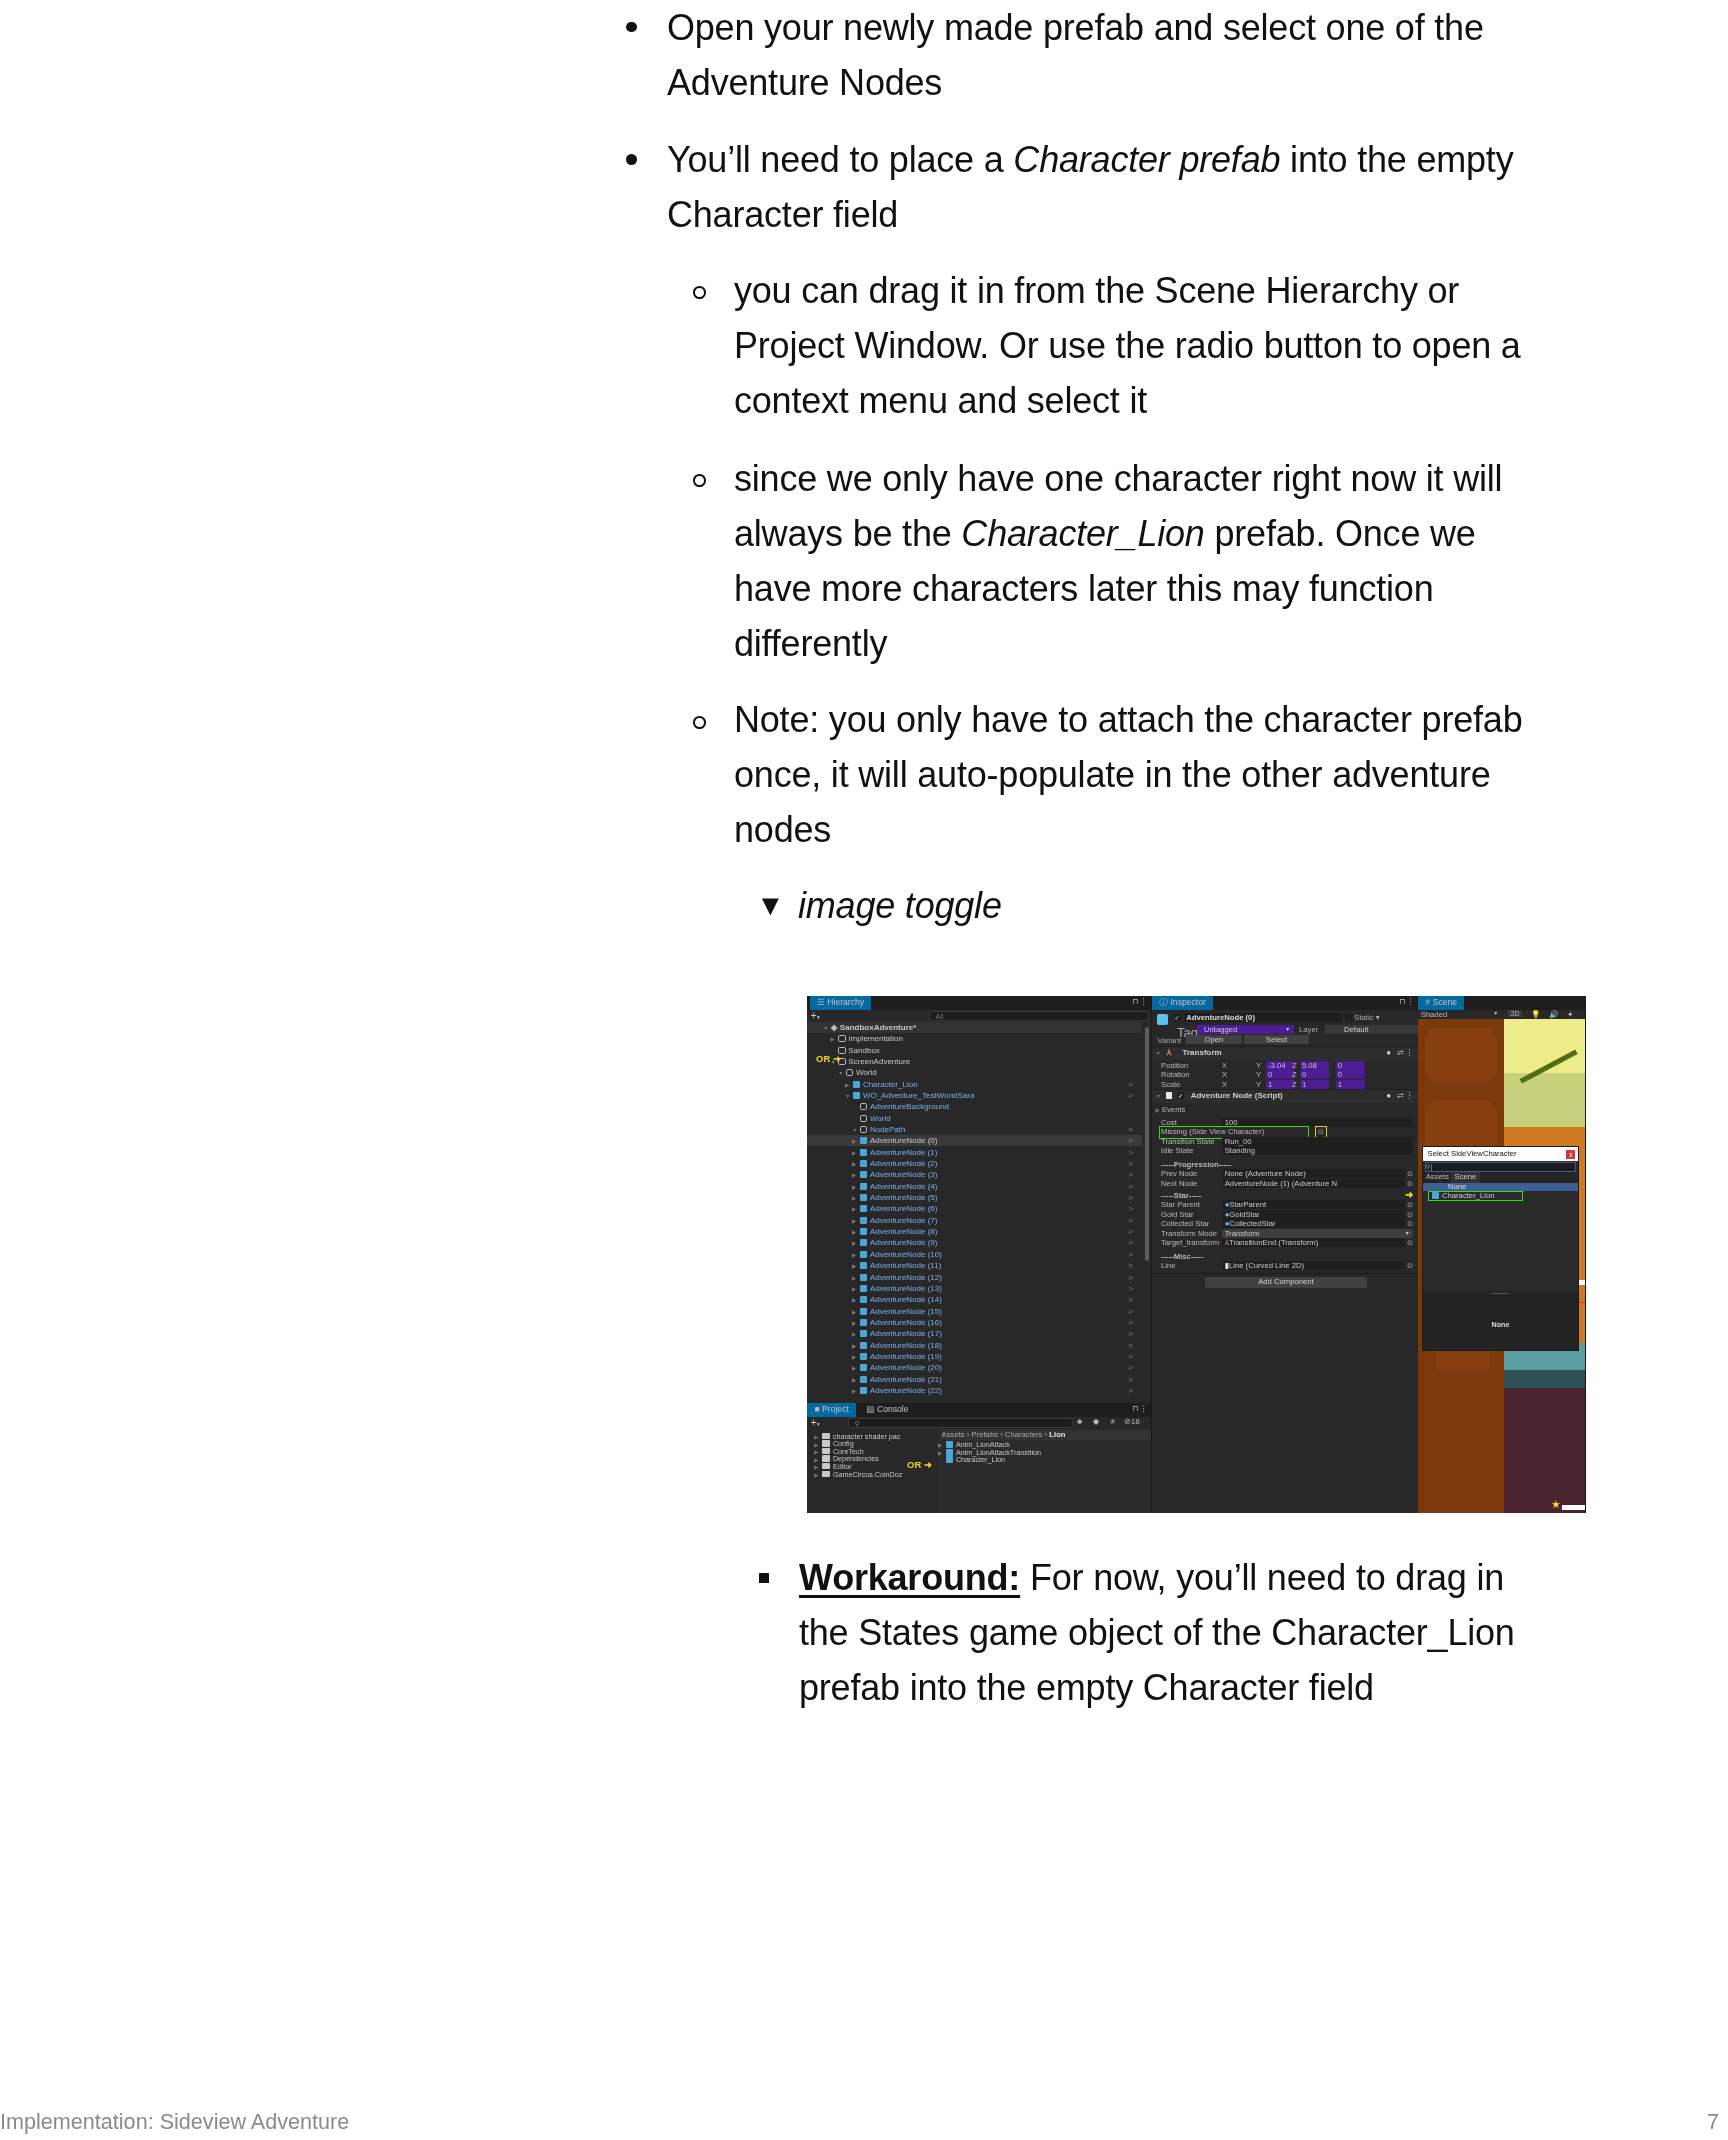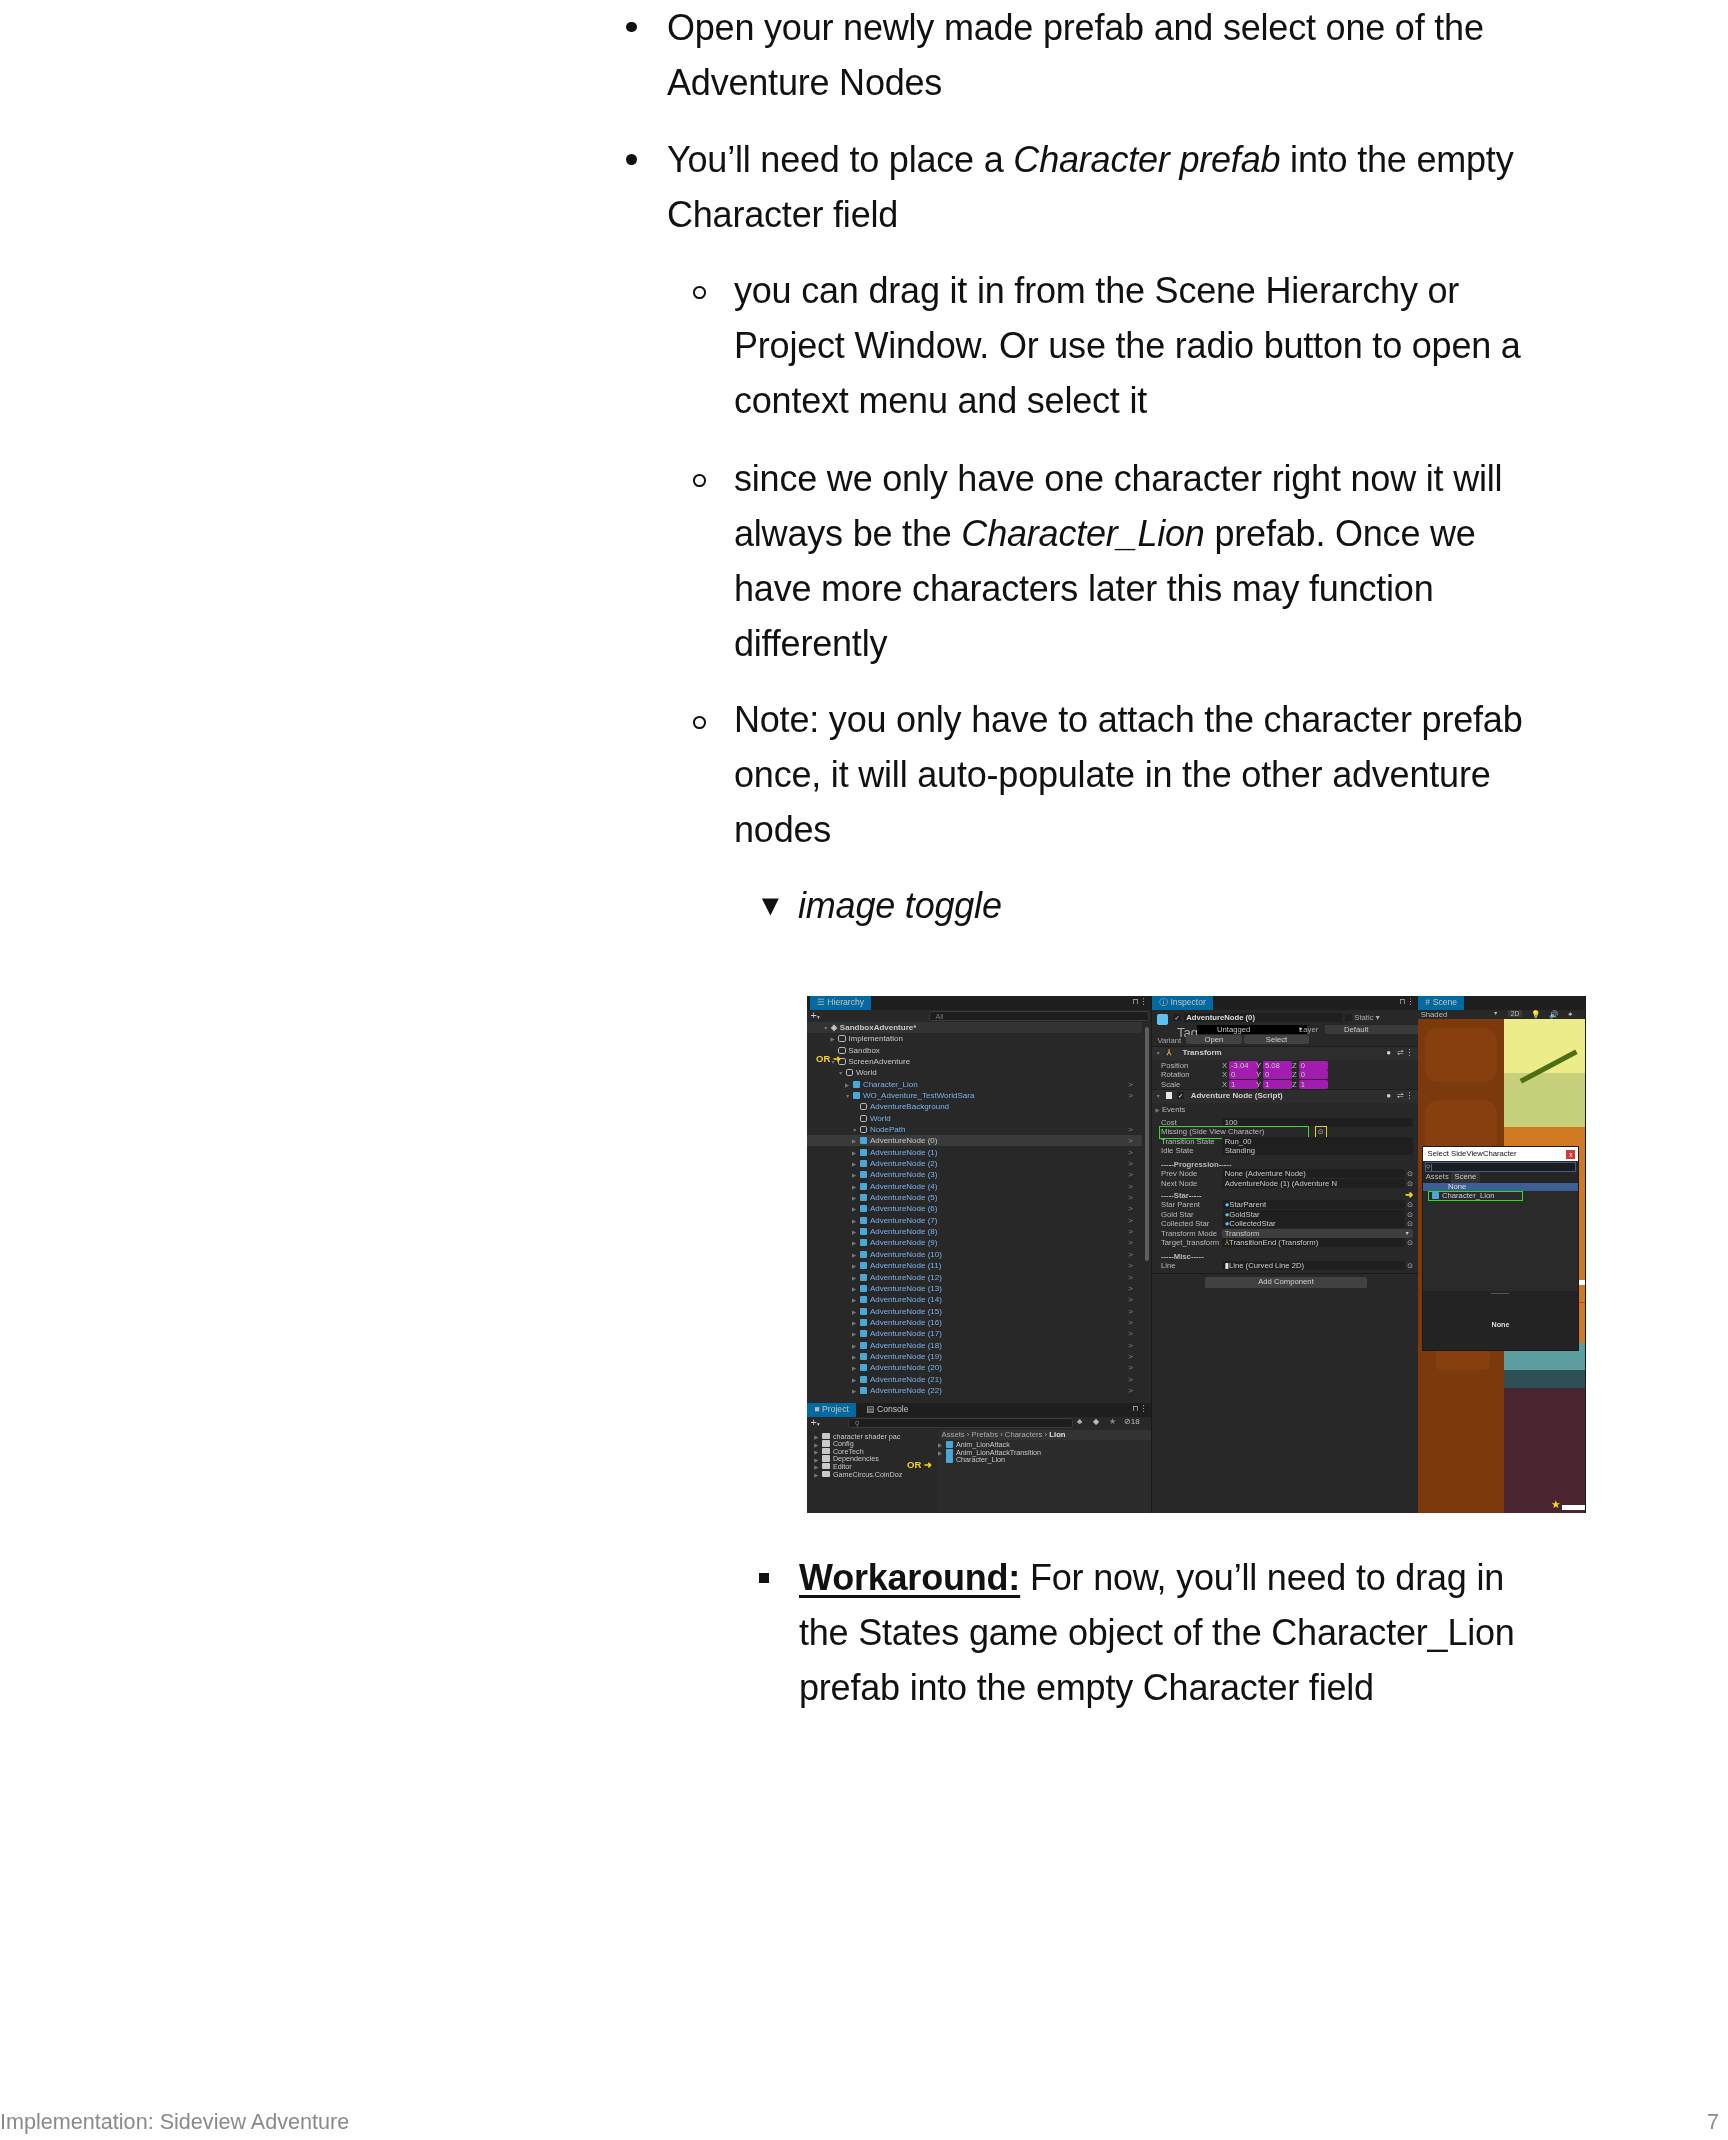--- a/index.html
+++ b/index.html
@@ -35,21 +35,21 @@
   .orarrow { color:#f6d31c; font-weight:bold; }
   .folder { display:inline-block; width:8px; height:6.3px; background:#c9c9c9; border-radius:0.9px; margin-right:2.7px; vertical-align:0; }
 
   .insp-row { position:absolute; left:9px; right:5.4px; height:9.5px; line-height:9.5px; font-size:7.7px; color:#b9b9b9; white-space:nowrap; }
   .insp-row .lab { position:absolute; left:0; }
   .insp-row .val { position:absolute; left:61px; right:7.2px; top:0; height:9px; background:#1f1f1f; border-radius:1.8px; padding-left:2.7px; color:#c8c8c8; box-sizing:border-box; }
   .insp-row .pick { position:absolute; right:-1.8px; top:0; width:9px; height:9px; color:#aaa; font-size:7.2px; text-align:center; }
   .sect { position:absolute; left:0; right:0; height:12.6px; line-height:12.6px; background:#2d2d2d; border-top:0.9px solid #1e1e1e; font-weight:bold; font-size:8px; color:#d0d0d0; }
   .btn { position:absolute; background:#414141; border-radius:1.8px; color:#d2d2d2; text-align:center; font-size:7.7px; }
   .xyz { position:absolute; font-size:7.7px; color:#b9b9b9; }
-  .xyz span.box { display:inline-block; background:#a21caf; height:9px; line-height:9px; padding-left:1.8px; width:27px; color:#c8c8c8; border-radius:1.8px; }
+  .xyz span.box { display:inline-block; background:#4c1d95; height:9px; line-height:9px; padding-left:1.8px; width:27px; color:#c8c8c8; border-radius:1.8px;margin-left:37px; }
 
   .green-box { position:absolute; border:1.4px solid #2de01e; box-sizing:border-box; }
   .yellow-box { position:absolute; border:1.4px solid #e9cf18; box-sizing:border-box; }
 </style>
 </head>
 <body>
 
 <div class="bullet-dot" style="left:626px; top:21.6px;"></div>
 <div class="line" style="left:667px; top:0px;">Open your newly made prefab and select one of the</div>
 <div class="line" style="left:667px; top:55px;">Adventure Nodes</div>
@@ -181,21 +181,21 @@
       <div class="tab" style="left:0;"><span class="g">ⓘ</span><span>Inspector</span></div>
       <span class="ico-r" style="right:12.6px;">⊓</span>
       <span class="ico-r" style="right:3.6px;">⋮</span>
     </div>
 
     <div style="position:absolute; left:5.4px; top:18px; width:10.8px; height:10.8px; background:#5cc3f0; border-radius:1.8px;"></div>
     <div style="position:absolute; left:21.6px; top:18px; width:7.2px; height:7.2px; background:#1f1f1f; color:#ddd; font-size:6.3px; line-height:7.2px; text-align:center;">✓</div>
     <div style="position:absolute; left:31.5px; top:17px; width:156px; height:9px; line-height:9px; background:#1f1f1f; font-weight:bold; font-size:7.7px; padding-left:2.7px; color:#ddd;">AdventureNode (0)</div>
     <div style="position:absolute; left:193px; top:17px; font-size:7.7px; color:#aaa;"><span style="display:inline-block; width:7.2px; height:7.2px; background:#1f1f1f; vertical-align:-0.9px;"></span> <span>Static</span> ▾</div>
     <div style="position:absolute; left:25px; top:29px; font-size:13px; color:#aaa;">Tag</div>
-    <div style="position:absolute; left:45px; top:29px; width:90px; height:9px; line-height:9px; background:#000000; font-size:7.7px; padding-left:20px; color:#ccc;"><span>Untagged</span><span style="position:absolute; right:3.6px; font-size:5.4px;">▼</span></div>
+    <div style="position:absolute; left:45px; top:29px; width:90px; height:9px; line-height:9px; background:#4c1d95; font-size:7.7px; padding-left:7px; color:#ccc;"><span>Untagged</span><span style="position:absolute; right:3.6px; font-size:5.4px;">▼</span></div>
     <div style="position:absolute; left:147px; top:29px; font-size:7.7px; color:#aaa;">Layer</div>
     <div style="position:absolute; left:173px; top:29px; width:86px; height:9px; line-height:9px; background:#3a3a3a; font-size:7.7px; padding-left:19px; color:#ccc;"><span>Default</span><span style="position:absolute; right:3.6px; font-size:5.4px;">▼</span></div>
     <div style="position:absolute; left:5.4px; top:40px; font-size:7.7px; color:#aaa;">Variant</div>
     <div class="btn" style="left:34px; top:39px; width:56px; height:9px; line-height:9px;">Open</div>
     <div class="btn" style="left:92px; top:39px; width:65px; height:9px; line-height:9px;">Select</div>
 
     <div class="sect" style="top:50px;">
       <span style="color:#777; font-size:5.4px; margin-left:3.6px;">▼</span>
       <span style="color:#e2a53b; margin:0 9px 0 3.6px;">⅄</span>
       <span>Transform</span>

